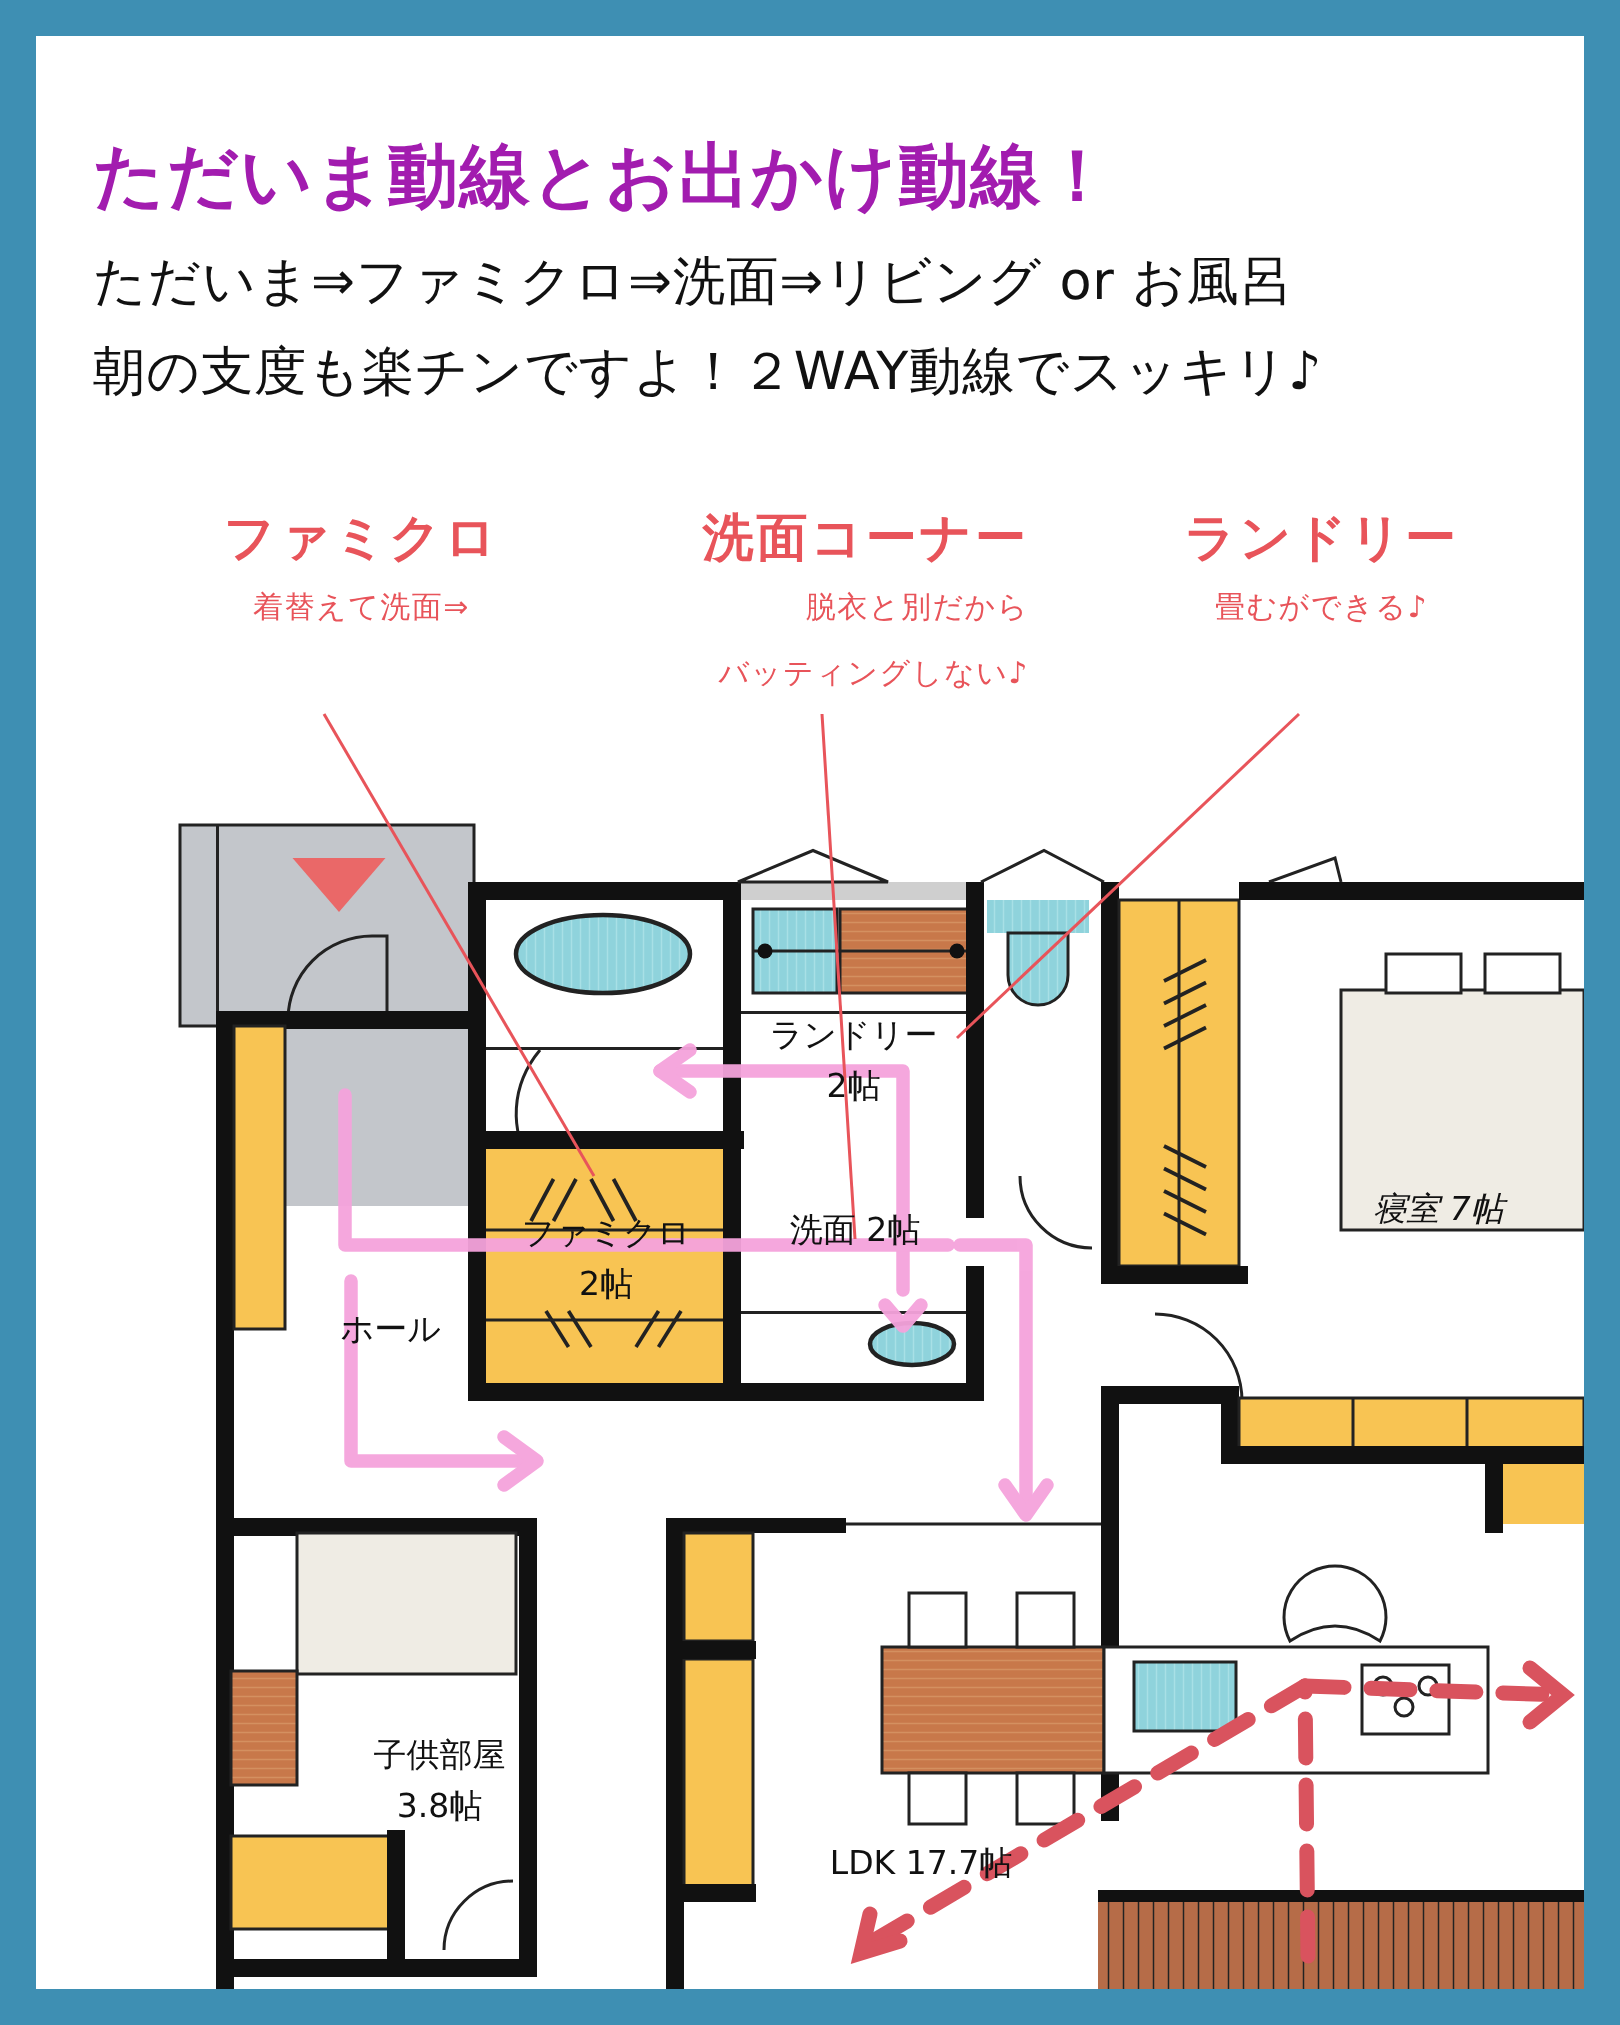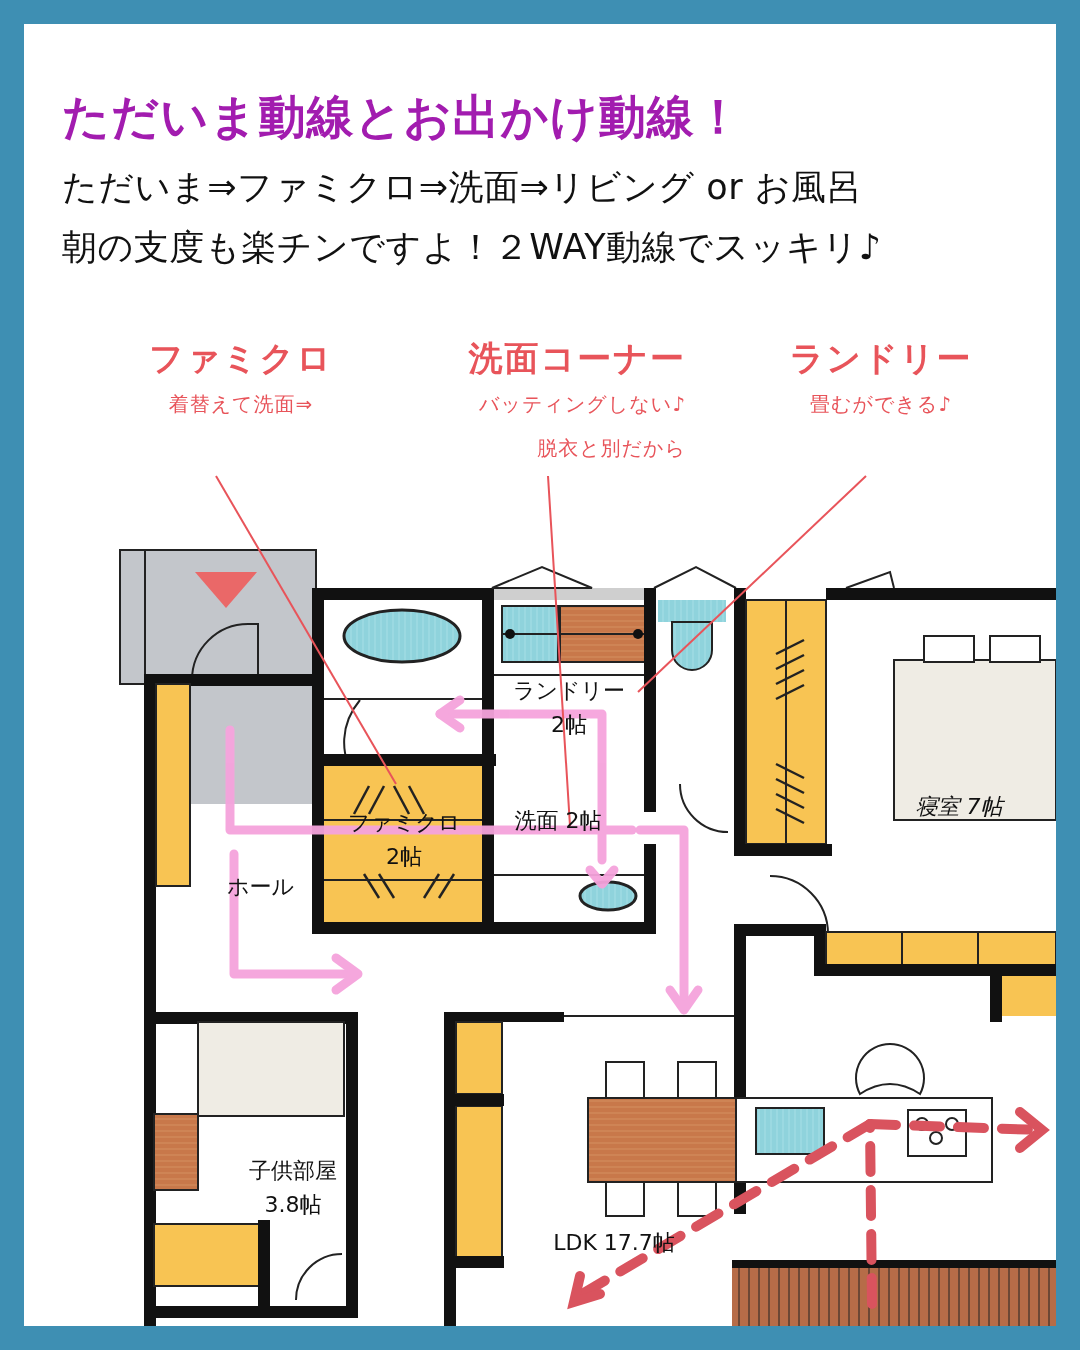--- a/index.html
+++ b/index.html
@@ -23,22 +23,22 @@
   <div class="title">ただいま動線とお出かけ動線！</div>
   <div class="sub sub1">ただいま⇒ファミクロ⇒洗面⇒リビング or お風呂</div>
   <div class="sub sub2">朝の支度も楽チンですよ！２WAY動線でスッキリ♪</div>
 
   <div class="callout" style="left:72px; top:312px; width:290px;">
     <div class="ch">ファミクロ</div>
     <div class="cl">着替えて洗面⇒</div>
   </div>
   <div class="callout" style="left:362px; top:312px; width:300px;text-align:right;">
     <div class="ch">洗面コーナー</div>
+    <div class="cl">脱衣と別だから</div>
     <div class="cl">バッティングしない♪</div>
-    <div class="cl">脱衣と別だから</div>
   </div>
   <div class="callout" style="left:712px; top:312px; width:290px;">
     <div class="ch">ランドリー</div>
     <div class="cl">畳むができる♪</div>
   </div>
 
   <svg class="plan" viewBox="0 0 1032 1302">
     <defs>
       <pattern id="woodp" width="6" height="6" patternUnits="userSpaceOnUse">
         <rect width="6" height="6" fill="#c8784a"></rect>
@@ -209,21 +209,21 @@
   </svg>
 
   <div class="lbl" style="left:470px; top:650px; width:150px;">
     <div>ランドリー</div>
     <div>2帖</div>
   </div>
   <div class="lbl" style="left:300px; top:782px; width:160px;">
     <div>ファミクロ</div>
     <div>2帖</div>
   </div>
-  <div class="lbl" style="left:474px; top:780px; width:120px;">洗面 2帖</div>
+  <div class="lbl" style="left:486px; top:780px; width:120px;">洗面 2帖</div>
   <div class="lbl" style="left:170px; top:846px; width:100px;text-align:right;">ホール</div>
   <div class="lbl" style="left:870px; top:766px; width:130px;font-style:italic;">寝室 7帖</div>
   <div class="lbl" style="left:214px; top:1130px; width:110px;">
     <div>子供部屋</div>
     <div>3.8帖</div>
   </div>
   <div class="lbl" style="left:510px; top:1202px; width:160px;">LDK 17.7帖</div>
 
 </div>
 

